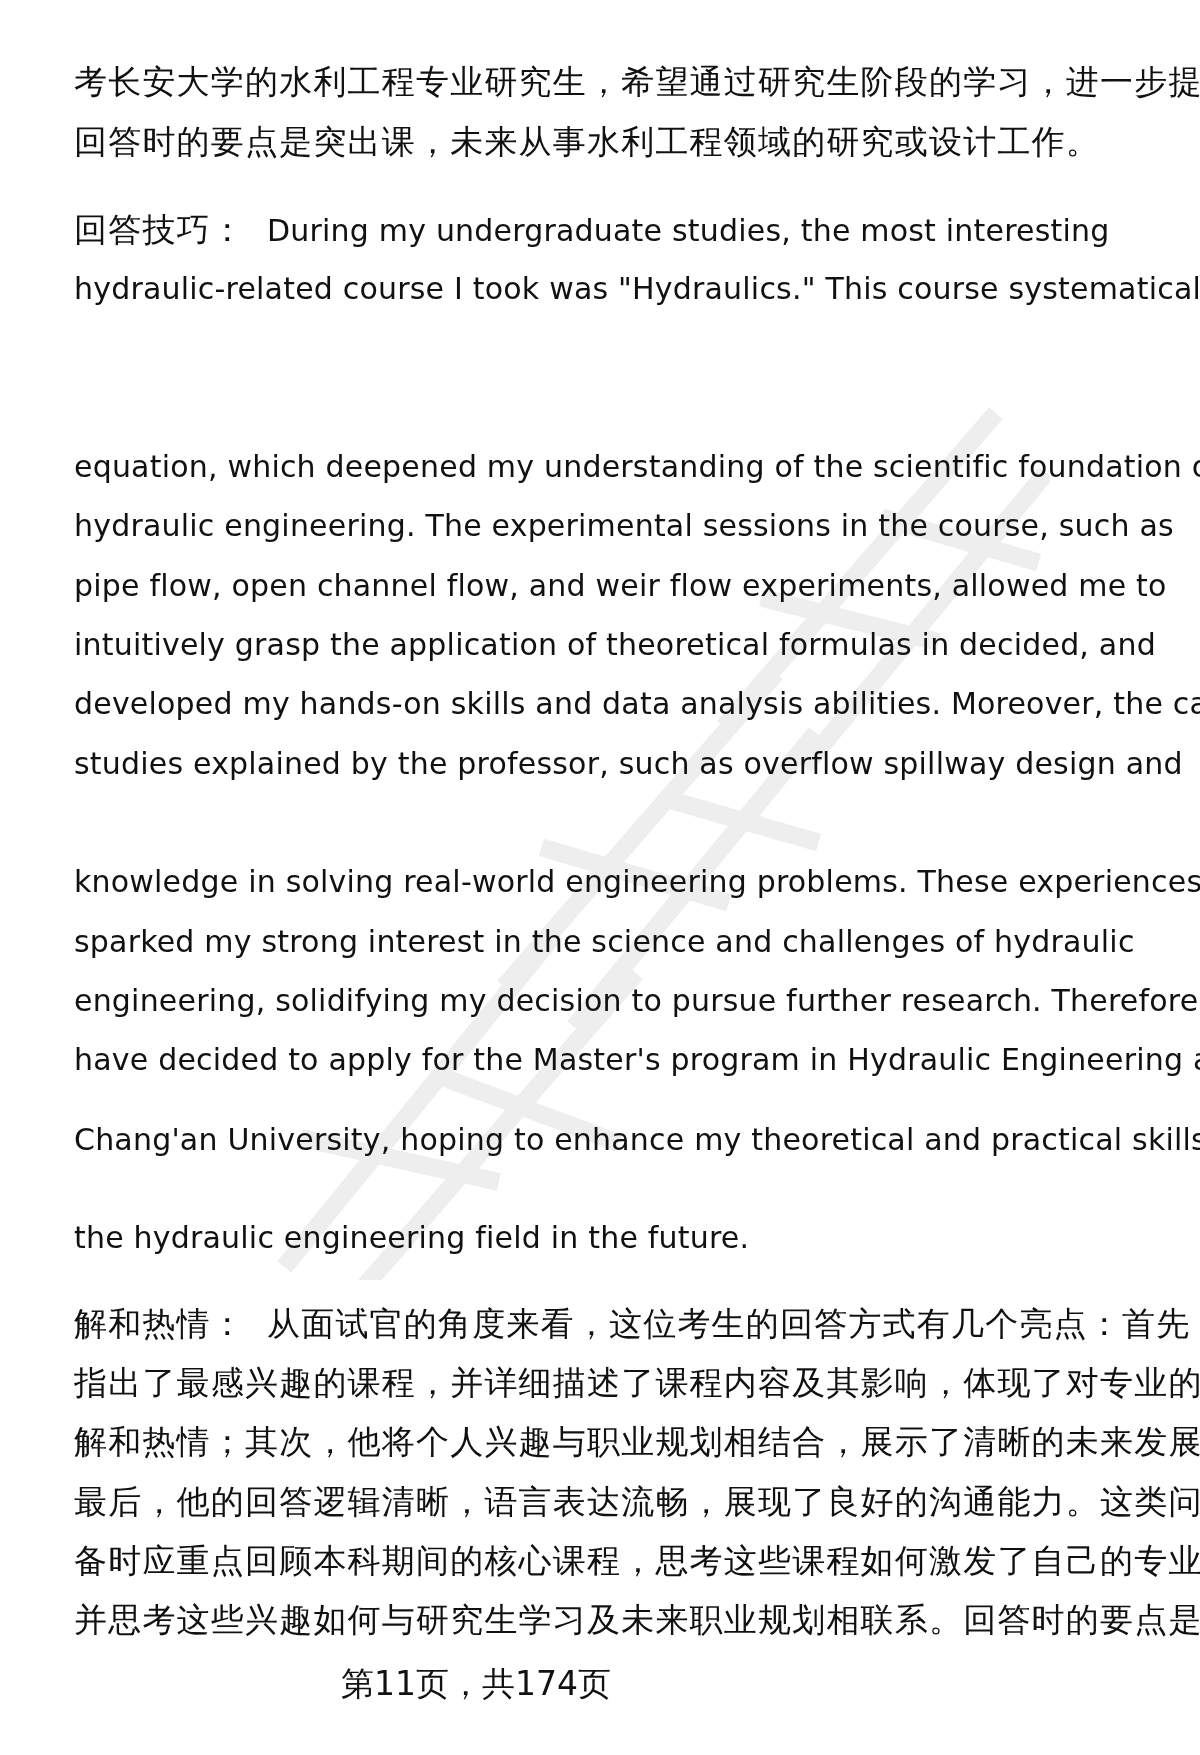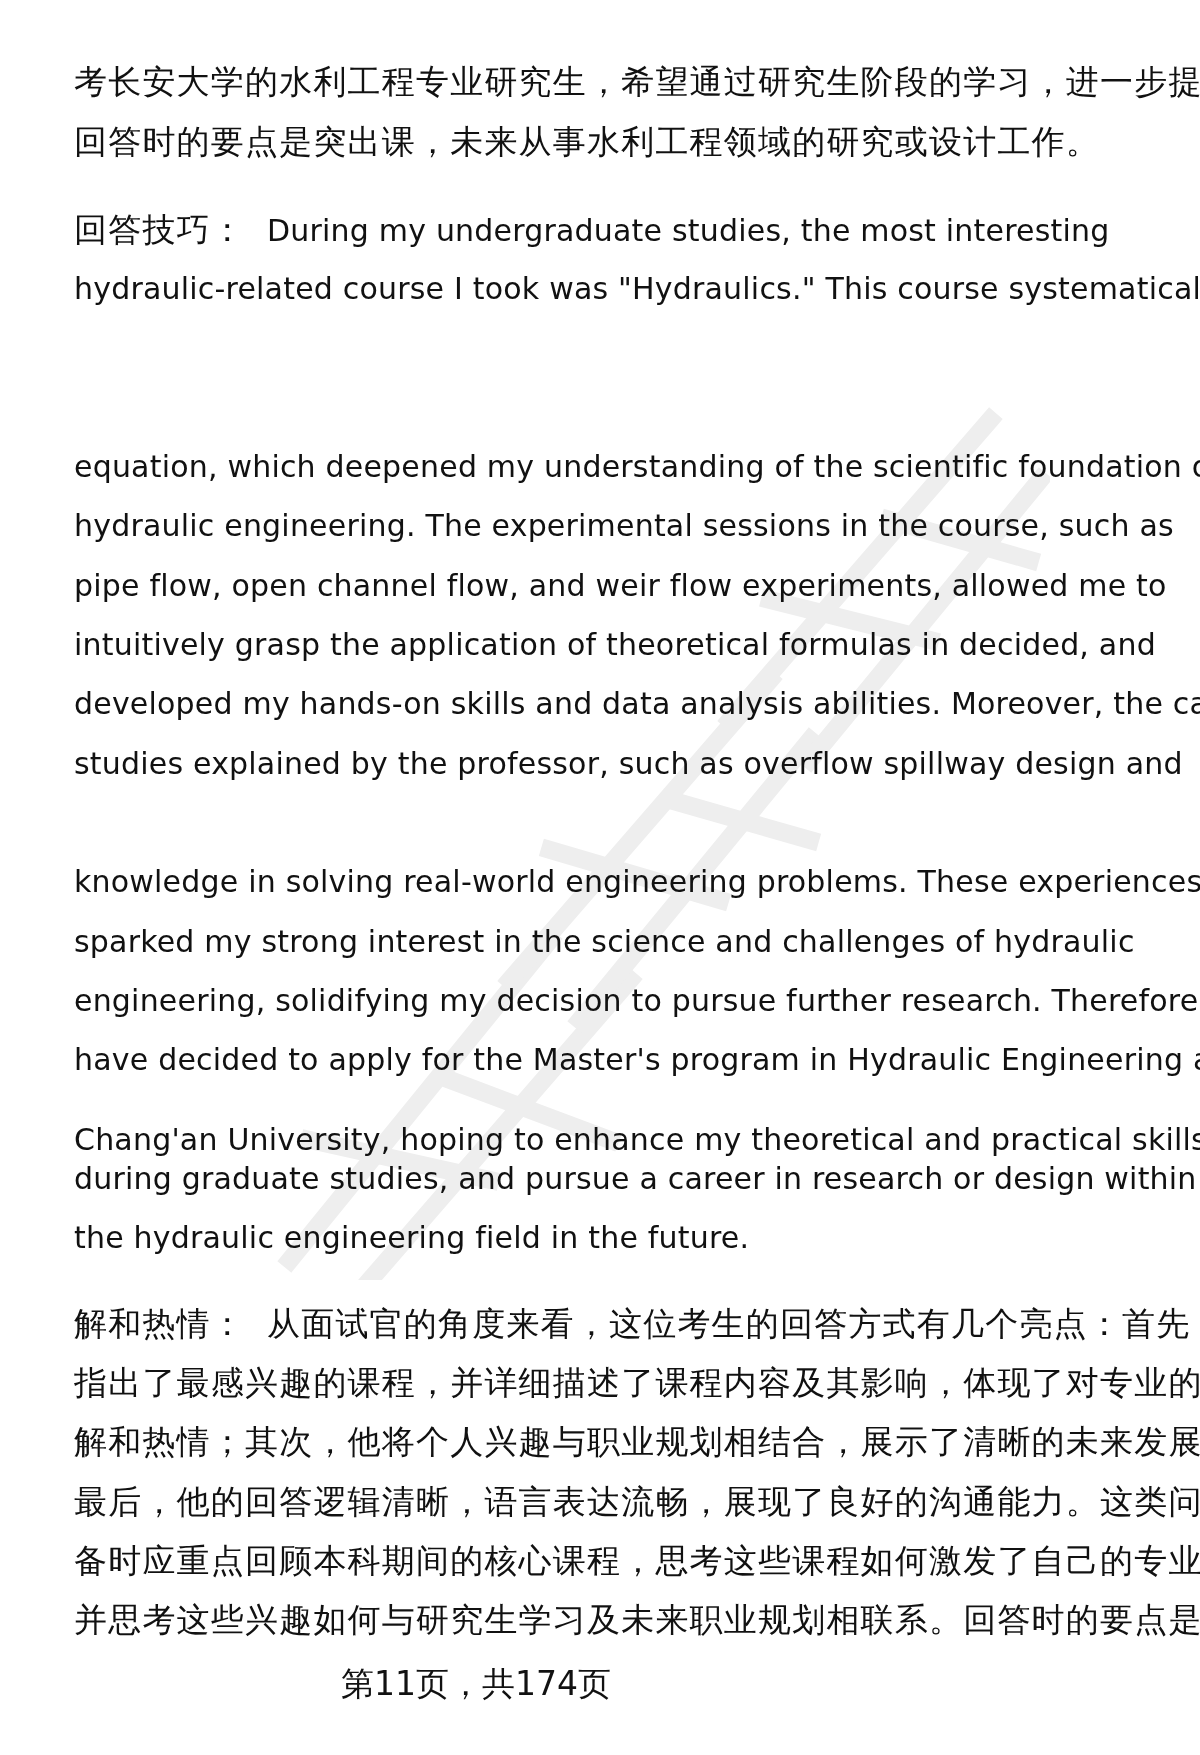--- a/index.html
+++ b/index.html
@@ -50,21 +50,20 @@
   <div class="line en" style="top:506px">hydraulic engineering. The experimental sessions in the course, such as</div>
   <div class="line en" style="top:566px">pipe flow, open channel flow, and weir flow experiments, allowed me to</div>
   <div class="line en" style="top:625px">intuitively grasp the application of theoretical formulas in decided, and</div>
   <div class="line en" style="top:684px">developed my hands-on skills and data analysis abilities. Moreover, the case</div>
   <div class="line en" style="top:744px">studies explained by the professor, such as overflow spillway design and</div>
   <div class="line en" style="top:862px">knowledge in solving real-world engineering problems. These experiences</div>
   <div class="line en" style="top:922px">sparked my strong interest in the science and challenges of hydraulic</div>
   <div class="line en" style="top:981px">engineering, solidifying my decision to pursue further research. Therefore, I</div>
   <div class="line en" style="top:1040px">have decided to apply for the Master's program in Hydraulic Engineering at</div>
   <div class="line en" style="top:1120px">Chang'an University, hoping to enhance my theoretical and practical skills</div>
-  <div class="line en" style="top:1159px">during graduate studies, and pursue a career in research or design within</div>
   <div class="line en" style="top:1218px">the hydraulic engineering field in the future.</div>
 
   <div class="line zh" style="top:1304px">
     <span class="label">解和热情：</span><span>从面试官的角度来看，这位考生的回答方式有几个亮点：首先，他明确</span>
   </div>
   <div class="line zh" style="top:1363px">指出了最感兴趣的课程，并详细描述了课程内容及其影响，体现了对专业的深入理</div>
   <div class="line zh" style="top:1422px">解和热情；其次，他将个人兴趣与职业规划相结合，展示了清晰的未来发展方向；</div>
   <div class="line zh" style="top:1482px">最后，他的回答逻辑清晰，语言表达流畅，展现了良好的沟通能力。这类问题在准</div>
   <div class="line zh" style="top:1541px">备时应重点回顾本科期间的核心课程，思考这些课程如何激发了自己的专业兴趣，</div>
   <div class="line zh" style="top:1600px">并思考这些兴趣如何与研究生学习及未来职业规划相联系。回答时的要点是突出课</div>

